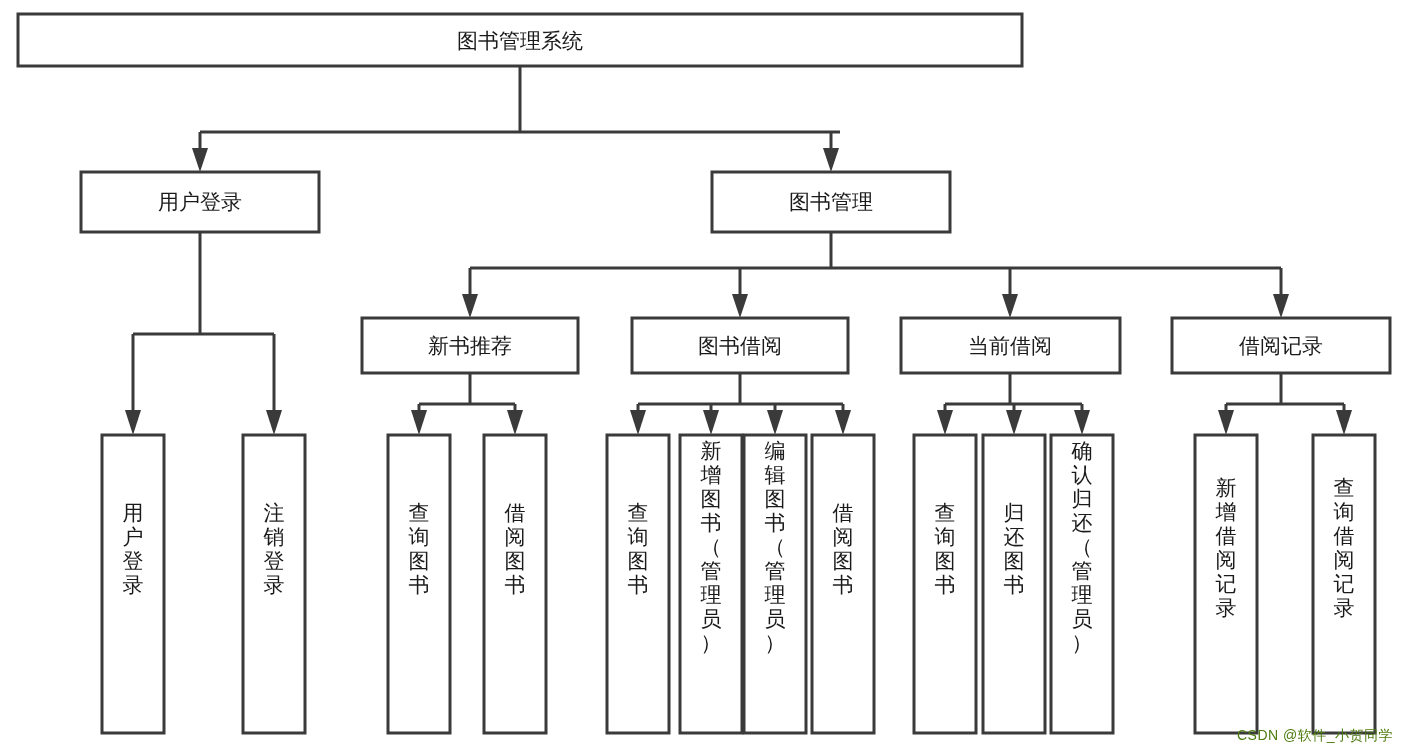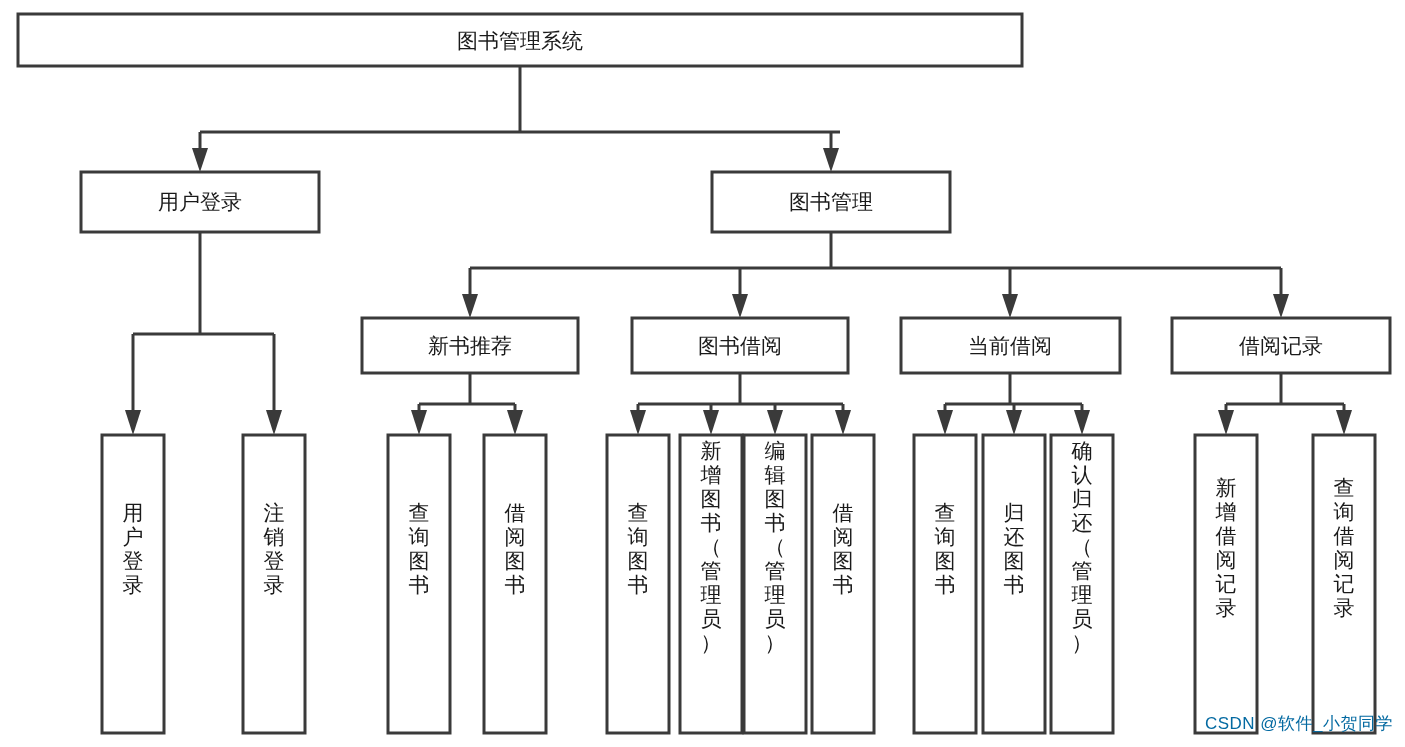--- a/index.html
+++ b/index.html
@@ -53,24 +53,24 @@
   }
   .leaf-label {
     font-family: "Liberation Sans", "DejaVu Sans", sans-serif;
     font-size: 21px;
     fill: #1a1a1a;
     text-anchor: middle;
   }
   .watermark {
     position: absolute;
     right: 12px;
-    bottom: 12px;
-    font-family: "Liberation Sans", "DejaVu Sans", sans-serif;
-    font-size: 17px;
-    color: #0369a1;
+    bottom: 2px;
+    font-family: "Liberation Sans", "DejaVu Sans", sans-serif;
+    font-size: 14px;
+    color: #4d7c0f;
     white-space: nowrap;
     letter-spacing: 0.5px;
   }
 </style>
 </head>
 <body>
 
 <div id="diagram-root">
   <svg class="diagram" viewBox="0 0 1405 747" xmlns="http://www.w3.org/2000/svg">
 

